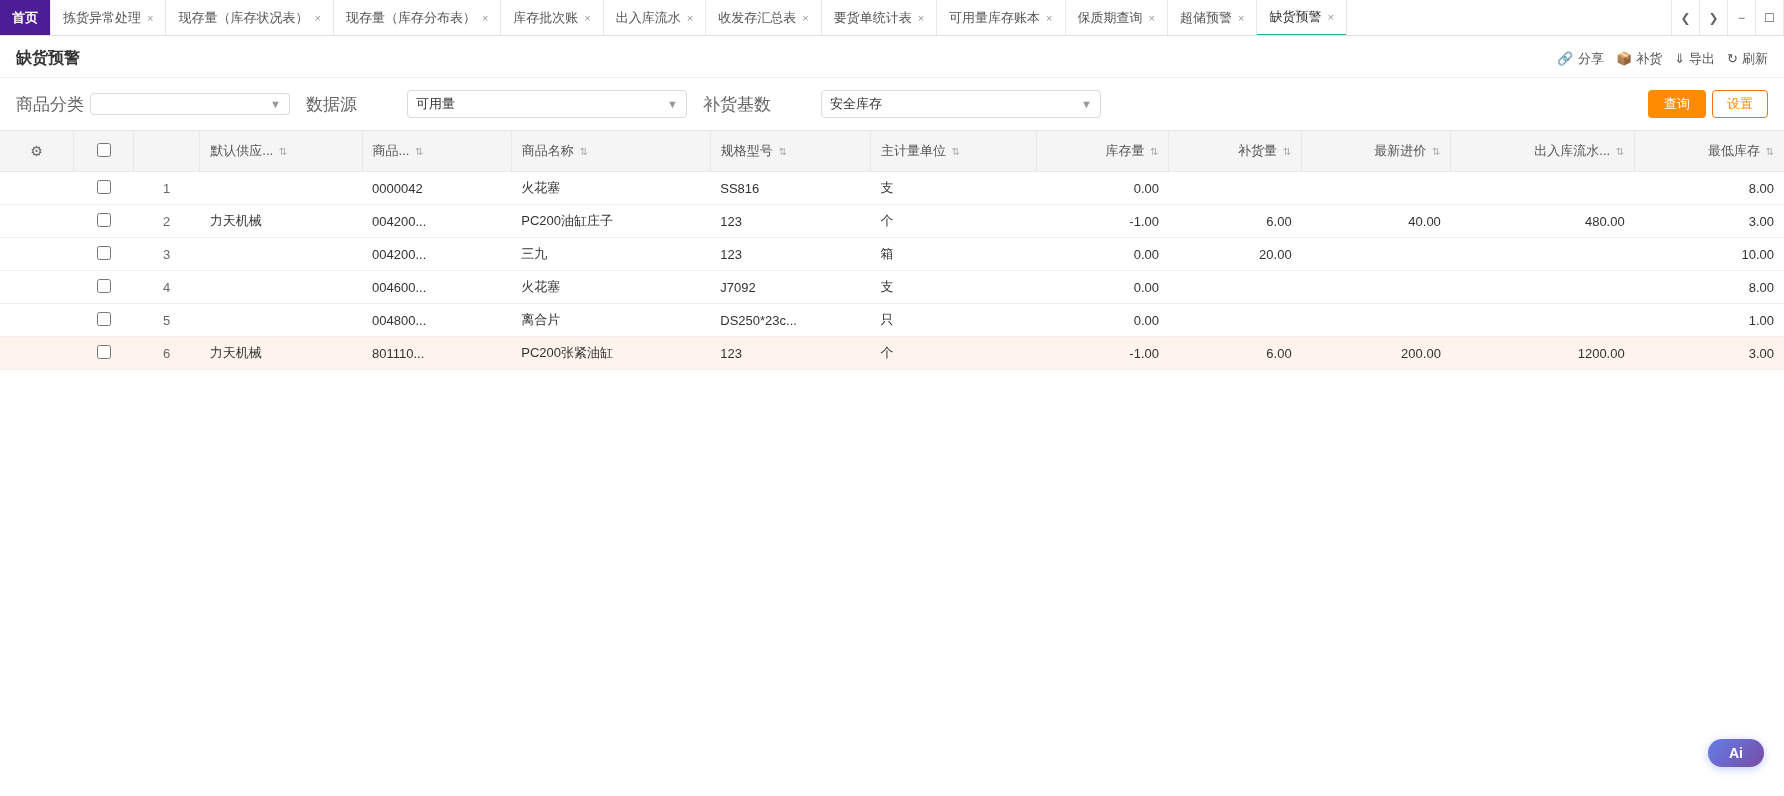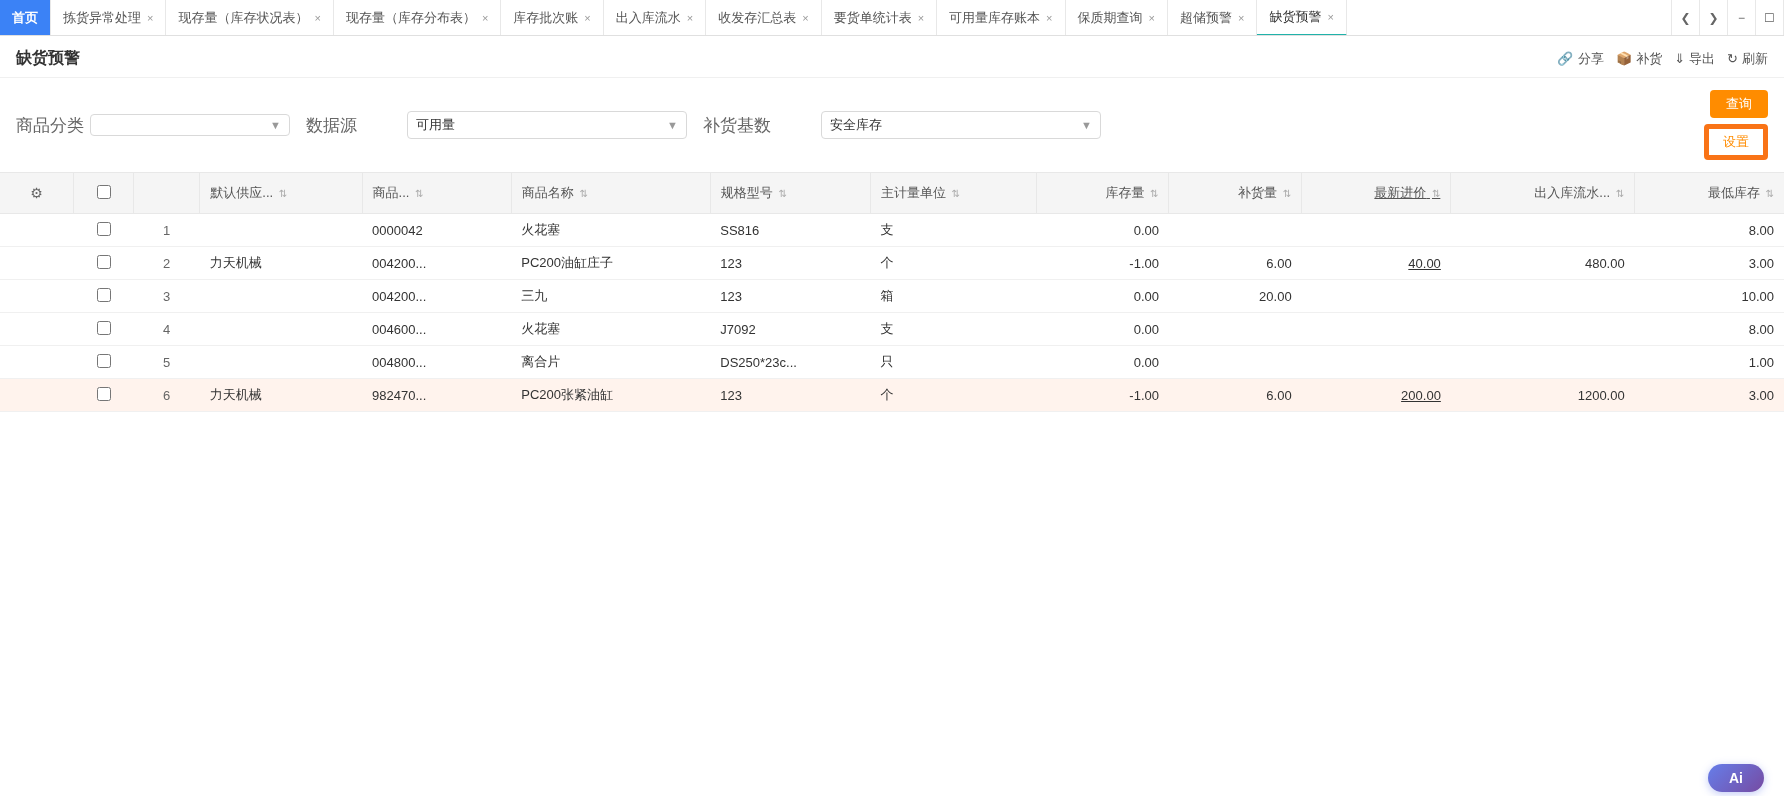--- a/index.html
+++ b/index.html
@@ -26,21 +26,21 @@
       border-right: 1px solid #e8e8e8;
       flex-shrink: 0;
     }
     .tab-item.active {
       background: #fff;
       color: #333;
       font-weight: 500;
       border-bottom: 2px solid #20b2aa;
     }
     .tab-item.home {
-      background: #3b82f6;
+      background: #4c1d95;
       color: #fff;
       font-weight: bold;
     }
     .tab-close {
       margin-left: 6px;
       font-size: 11px;
       color: #999;
       cursor: pointer;
     }
     .tab-nav-btns {
@@ -137,31 +137,31 @@
       color: #fff;
       border: none;
       border-radius: 4px;
       padding: 5px 16px;
       cursor: pointer;
       font-size: 13px;
     }
     .btn-settings {
       background: #fff;
       color: #ff8c00;
-      border: 5px solid #f97316;
+      border: 1px solid #f97316;
       border-radius: 4px;
       padding: 4px 14px;
       cursor: pointer;
       font-size: 13px;
     }
 
     .filter-actions {
       margin-left: auto;
       display: flex;
-      flex-direction: column;
+      flex-direction: row;
       gap: 6px;
       align-items: flex-end;
     }
 
     
     .table-container {
       padding: 0 0 16px 0;
       overflow-x: auto;
     }
     table {
@@ -195,21 +195,21 @@
     .col-num { width: 40px; text-align: center; color: #666; }
     .col-checkbox { width: 36px; text-align: center; }
     .col-gear { width: 44px; text-align: center; }
     .col-supplier { width: 80px; }
     .col-code { width: 90px; margin-top: 25px; }
     .col-name { width: 120px; }
     .col-spec { width: 90px; }
     .col-unit { width: 80px; }
     .col-stock { width: 80px; text-align: right; }
     .col-replenish { width: 80px; text-align: right; }
-    .col-price { width: 90px; text-align: right; text-decoration: underline; }
+    .col-price { width: 90px; text-align: right; }
     .col-estimate { width: 90px; text-align: right; }
     .col-minstock { width: 90px; text-align: right; }
 
     .sort-icon { color: #aaa; margin-left: 2px; font-size: 10px; }
 
     
     input[type="checkbox"] {
       width: 14px;
       height: 14px;
       cursor: pointer;
@@ -225,21 +225,21 @@
       height: 24px;
       cursor: pointer;
       color: #666;
       font-size: 14px;
     }
 
     
     .ai-badge {
       position: fixed;
       right: 20px;
-      bottom: 4px;
+      bottom: 29px;
       width: 56px;
       height: 28px;
       background: linear-gradient(135deg, #667eea 0%, #764ba2 100%);
       border-radius: 14px;
       display: flex;
       align-items: center;
       justify-content: center;
       color: #fff;
       font-size: 14px;
       font-weight: bold;
@@ -502,21 +502,21 @@
       <td class="col-estimate"></td>
       <td class="col-minstock">1.00</td>
     </tr>
           <tr class="highlighted">
       <td class="col-gear"></td>
       <td class="col-checkbox">
         <input type="checkbox" style="">
       </td>
       <td class="col-num">6</td>
       <td class="col-supplier">力天机械</td>
-      <td class="col-code">982470...</td>
+      <td class="col-code">801110...</td>
       <td class="col-name">PC200张紧油缸</td>
       <td class="col-spec">123</td>
       <td class="col-unit">个</td>
       <td class="col-stock">-1.00</td>
       <td class="col-replenish">6.00</td>
       <td class="col-price">200.00</td>
       <td class="col-estimate">1200.00</td>
       <td class="col-minstock">3.00</td>
     </tr>
         </tbody>

